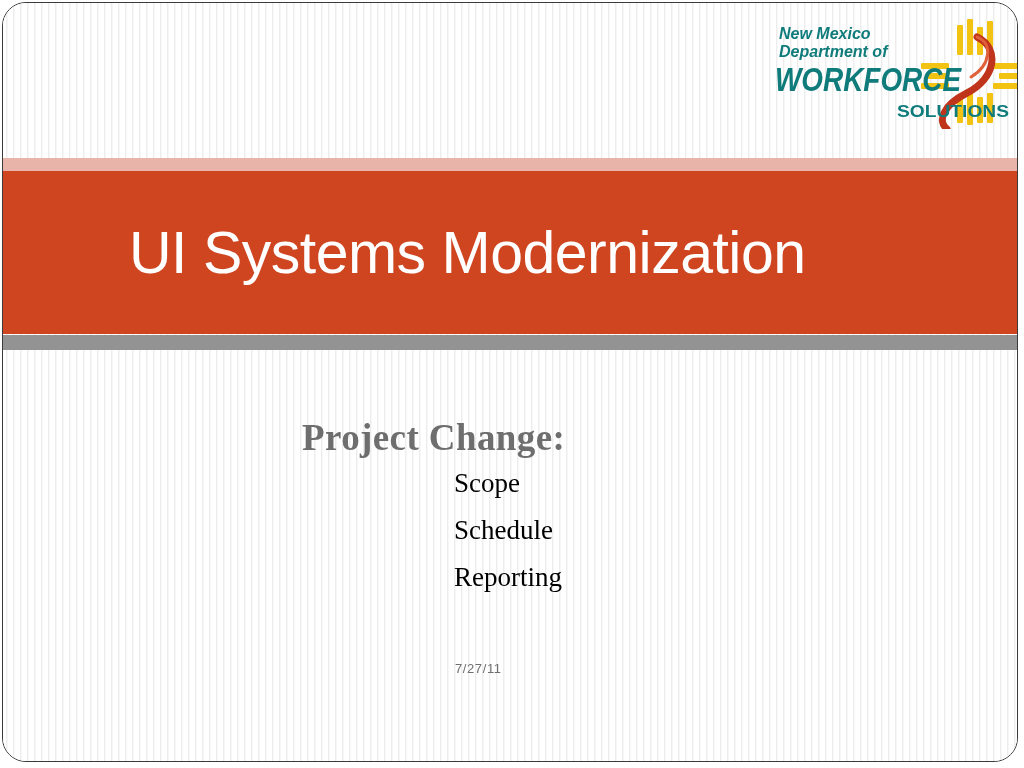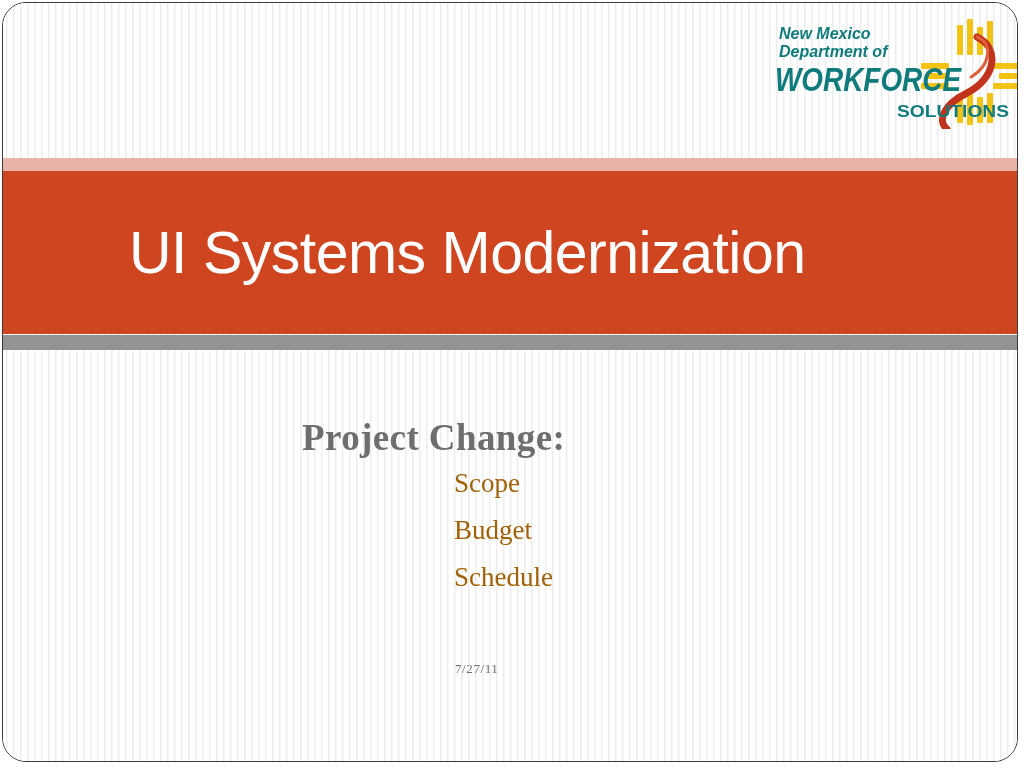--- a/index.html
+++ b/index.html
@@ -123,30 +123,30 @@
     position: absolute;
     left: 451px;
     top: 63px;
     margin: 0;
     padding: 0;
     list-style: none;
   }
   .sub-list li {
     font-family: "Liberation Serif", serif;
     font-size: 27px;
-    color: #a16207;
+    color: #000000;
     height: 47px;
     line-height: 34px;
     white-space: nowrap;
   }
   .date-stamp {
     position: absolute;
     left: 452px;
     top: 258px;
-    font-family: Liberation Serif, serif;
+    font-family: Liberation Sans, sans-serif;
     font-size: 13px;
     color: #6f6f6f;
     letter-spacing: 0.6px;
     white-space: nowrap;
   }
 </style>
 </head>
 <body>
 
 <div id="slide">
@@ -186,20 +186,20 @@
 
     <div class="band-pink"></div>
     <div class="band-orange"></div>
     <div class="slide-title">UI Systems Modernization</div>
     <div class="band-gray"></div>
 
     <div class="body-block">
       <div class="lead-line">Project Change:</div>
       <ul class="sub-list">
         <li>Scope</li>
-        <li>Budget</li>
         <li>Schedule</li>
+        <li>Reporting</li>
       </ul>
       <div class="date-stamp">7/27/11</div>
     </div>
 
   </div>
 </div>
 
 </body></html>

